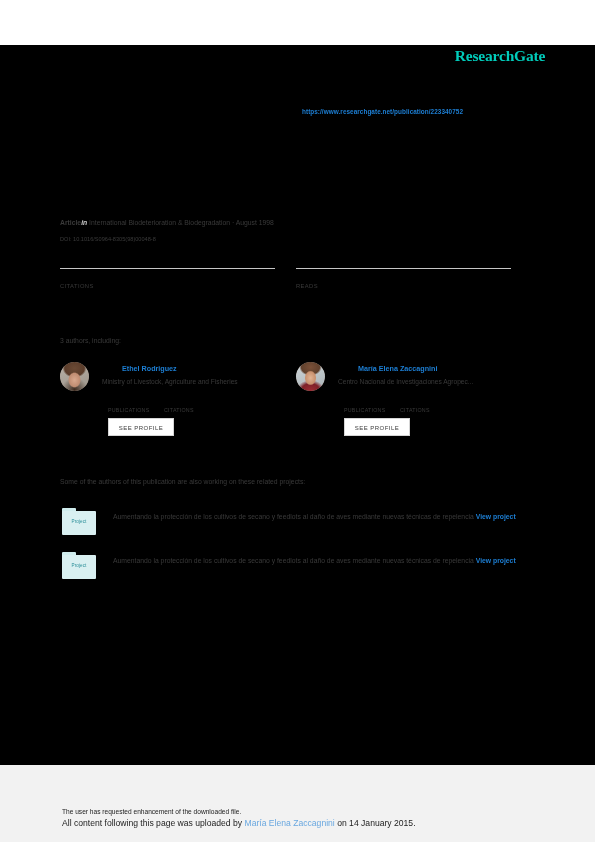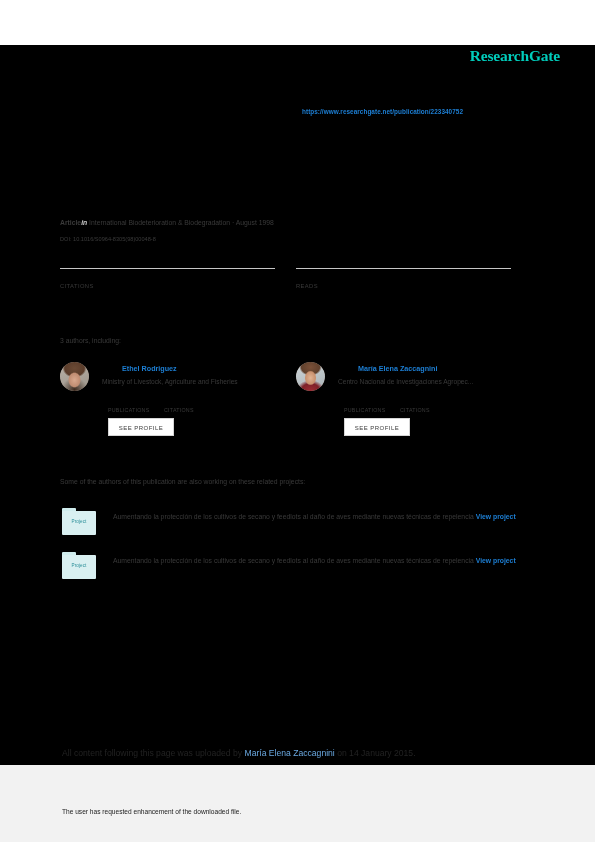--- a/index.html
+++ b/index.html
@@ -27,21 +27,21 @@
     left: 0; top: 765px;
     width: 595px; height: 77px;
     background: #f2f2f2;
   }
 
   
   .rg-logo {
     position: absolute;
     left: 440px; top: 47px;
     width: 120px;
-    text-align: right;
+    text-align: center;
     font-family: "Liberation Serif", serif;
     font-size: 15.5px;
     font-weight: bold;
     color: #00ccbb;
     letter-spacing: -0.2px;
     white-space: nowrap;
   }
 
   
   .rg-url {
@@ -279,21 +279,21 @@
   .project-text .view-link {
     color: #1d7fd4;
     font-weight: bold;
     cursor: pointer;
     white-space: nowrap;
   }
 
   
   .footer-line1 {
     position: absolute;
-    left: 62px; top: 748px;
+    left: 62px; top: 818px;
     font-size: 8.6px;
     color: #222222;
     white-space: nowrap;
   }
   .footer-line1 .uploader {
     color: #6aa8e0;
   }
   .footer-line2 {
     position: absolute;
     left: 62px; top: 808px;

